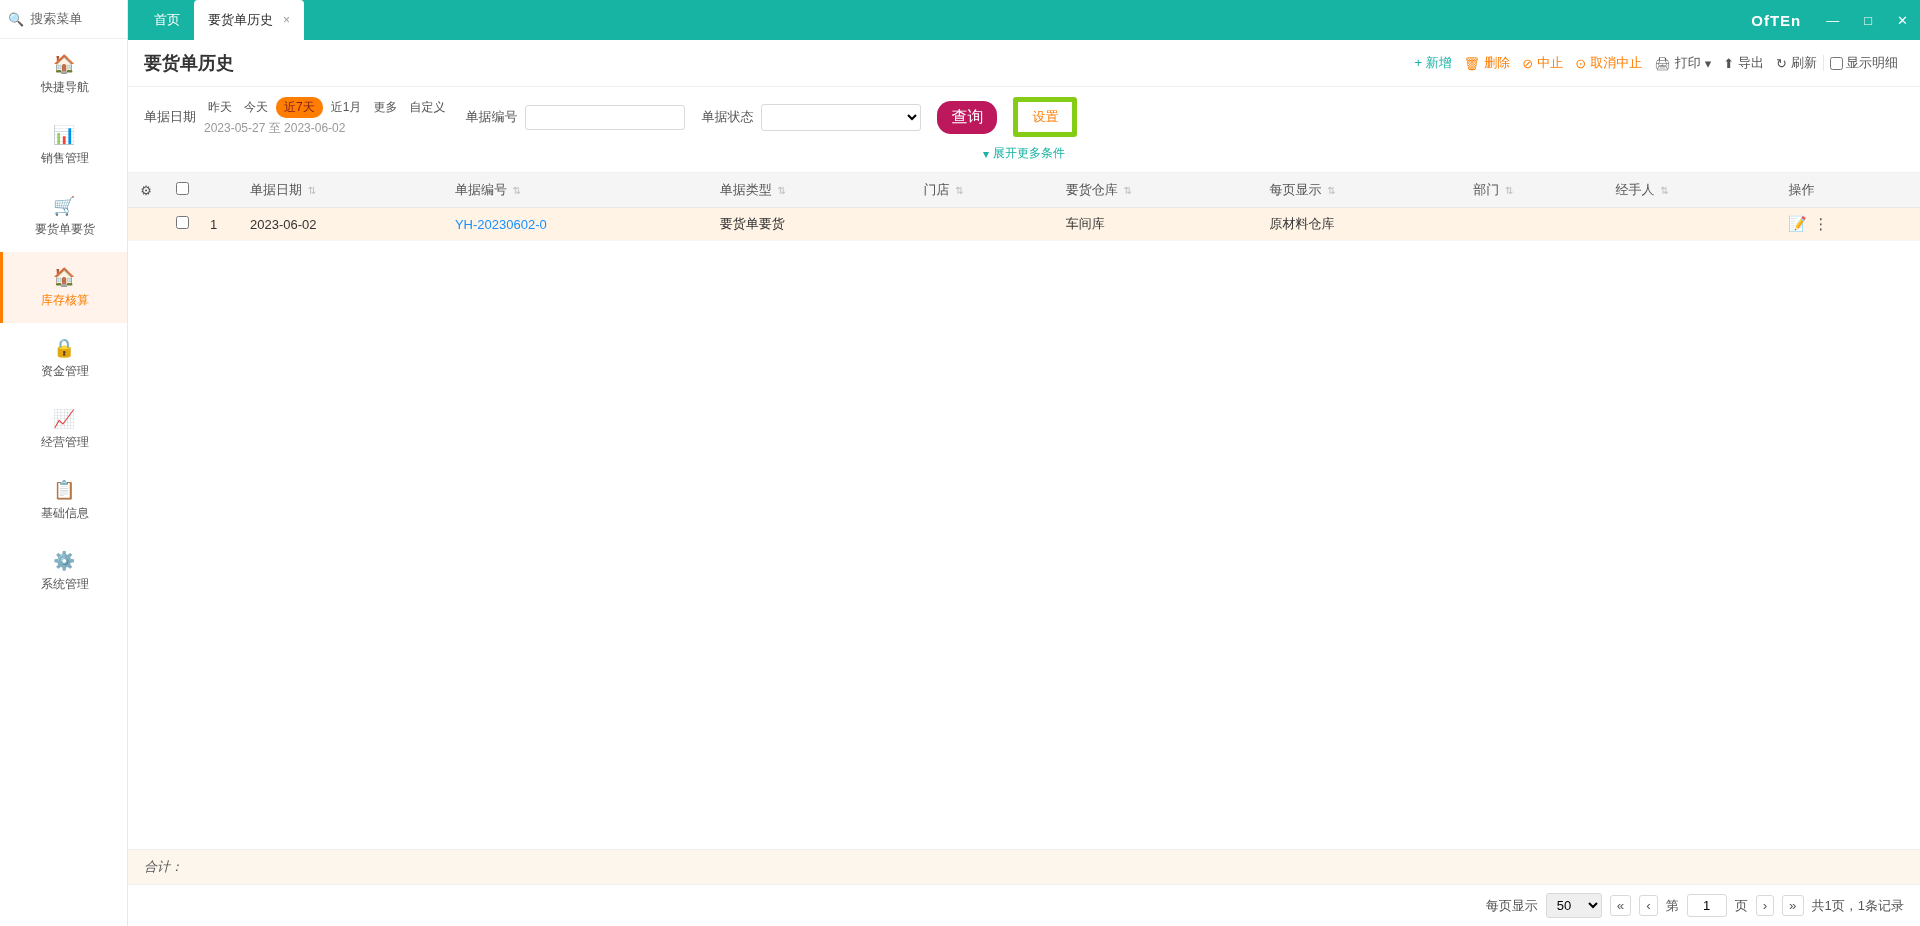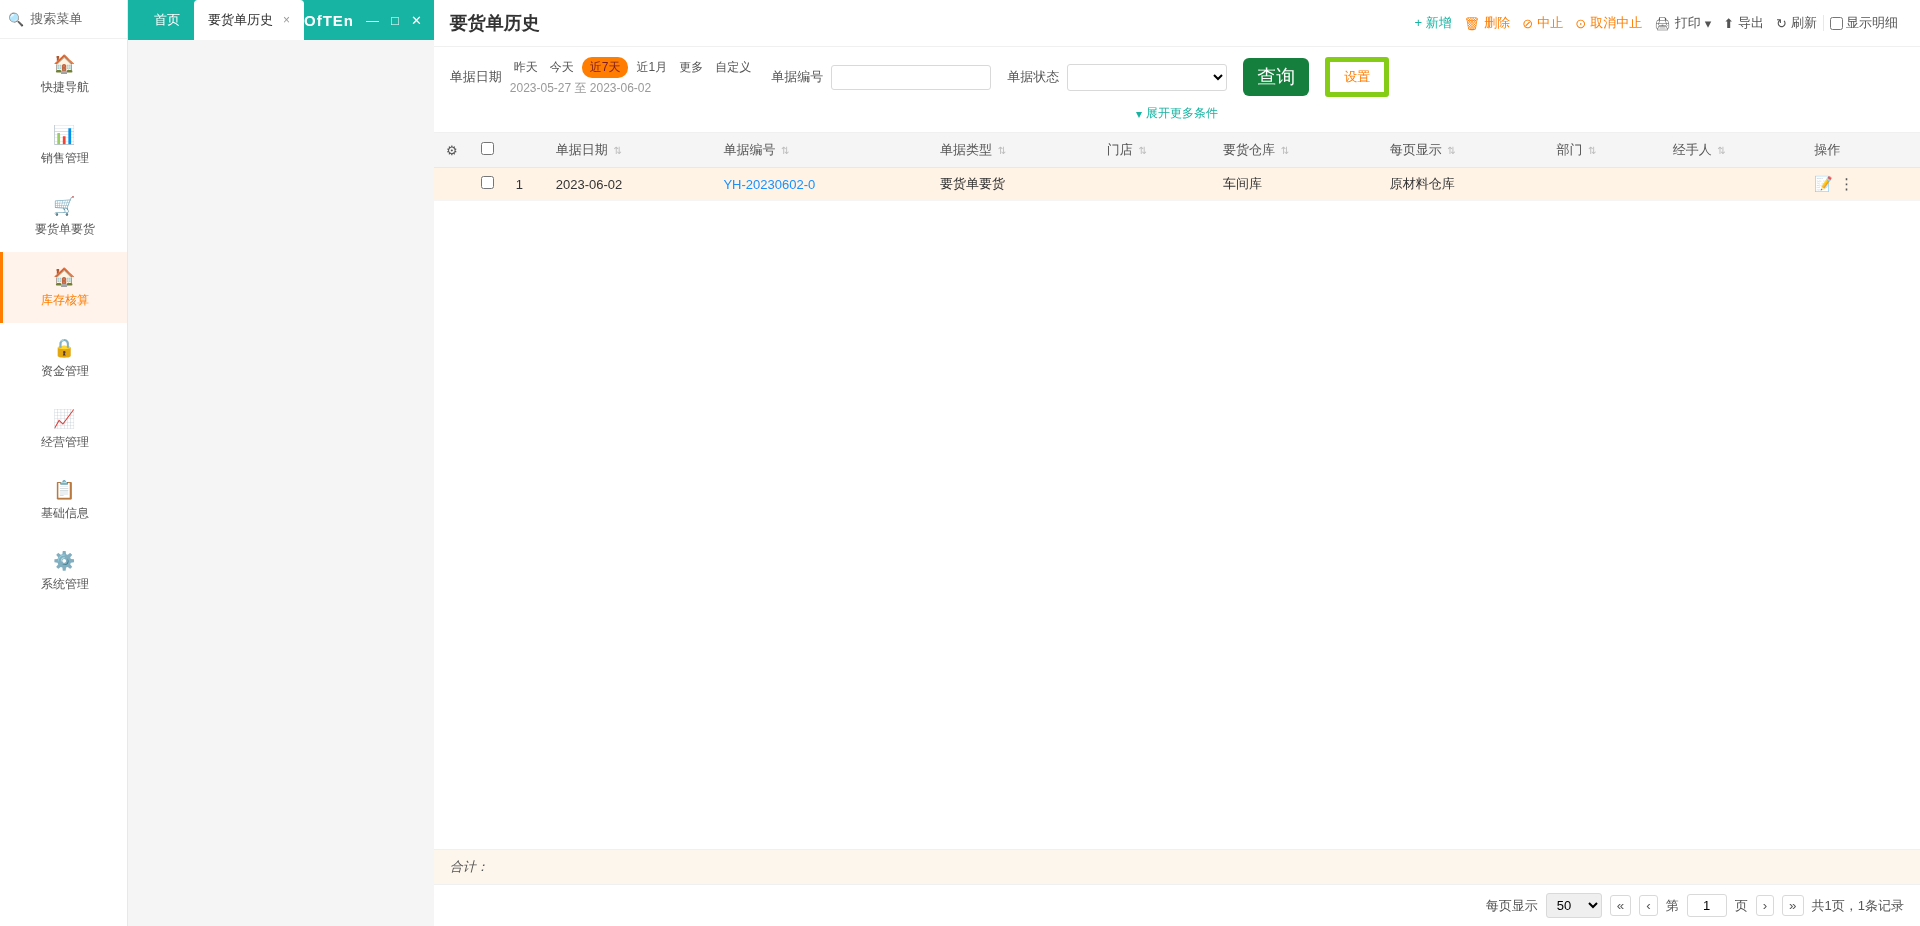--- a/index.html
+++ b/index.html
@@ -41,21 +41,21 @@
       border-left: 3px solid #ff7d00;
       color: #ff7d00;
     }
     .sidebar-item .icon { font-size: 18px; }
     .sidebar-label { font-size: 12px; }
 
     
     .main-area {
       flex: 1;
       display: flex;
-      flex-direction: row;
+      flex-direction: column;
       background: #f5f5f5;
       overflow: hidden;
     }
 
     
     .topbar {
       height: 40px;
       background: #17b3a3;
       display: flex;
       align-items: center;
@@ -82,21 +82,21 @@
     .tab-close {
       font-size: 12px;
       color: #999;
       cursor: pointer;
       margin-left: 4px;
     }
     .topbar-right {
       margin-left: auto;
       display: flex;
       align-items: center;
-      gap: 12px;
+      gap: 25px;
       color: #fff;
       font-size: 13px;
     }
     .topbar-brand {
       font-size: 15px;
       font-weight: bold;
       color: #fff;
       letter-spacing: 1px;
     }
 
@@ -141,27 +141,27 @@
     }
     .toolbar-btn.new { color: #17b3a3; }
     .toolbar-btn.delete { color: #ff7d00; }
     .toolbar-btn.stop { color: #ff7d00; }
     .toolbar-btn.cancel { color: #ff7d00; }
     .toolbar-btn.print { color: #555; }
     .toolbar-btn.export { color: #555; }
     .toolbar-btn.refresh { color: #555; }
     .toolbar-btn.show-detail { display: flex; align-items: center; gap: 3px; }
     .btn-orange {
-      background: #15803d;
+      background: #be185d;
       color: #fff;
       border: none;
       padding: 6px 14px;
-      border-radius: 6px;
-      cursor: pointer;
-      font-size: 19px;
+      border-radius: 14px;
+      cursor: pointer;
+      font-size: 16px;
     }
     .btn-orange-outline {
       background: #fff;
       color: #ff7d00;
       border: 5px solid #84cc16;
       padding: 6px 14px;
       border-radius: 3px;
       cursor: pointer;
       font-size: 13px;
     }

